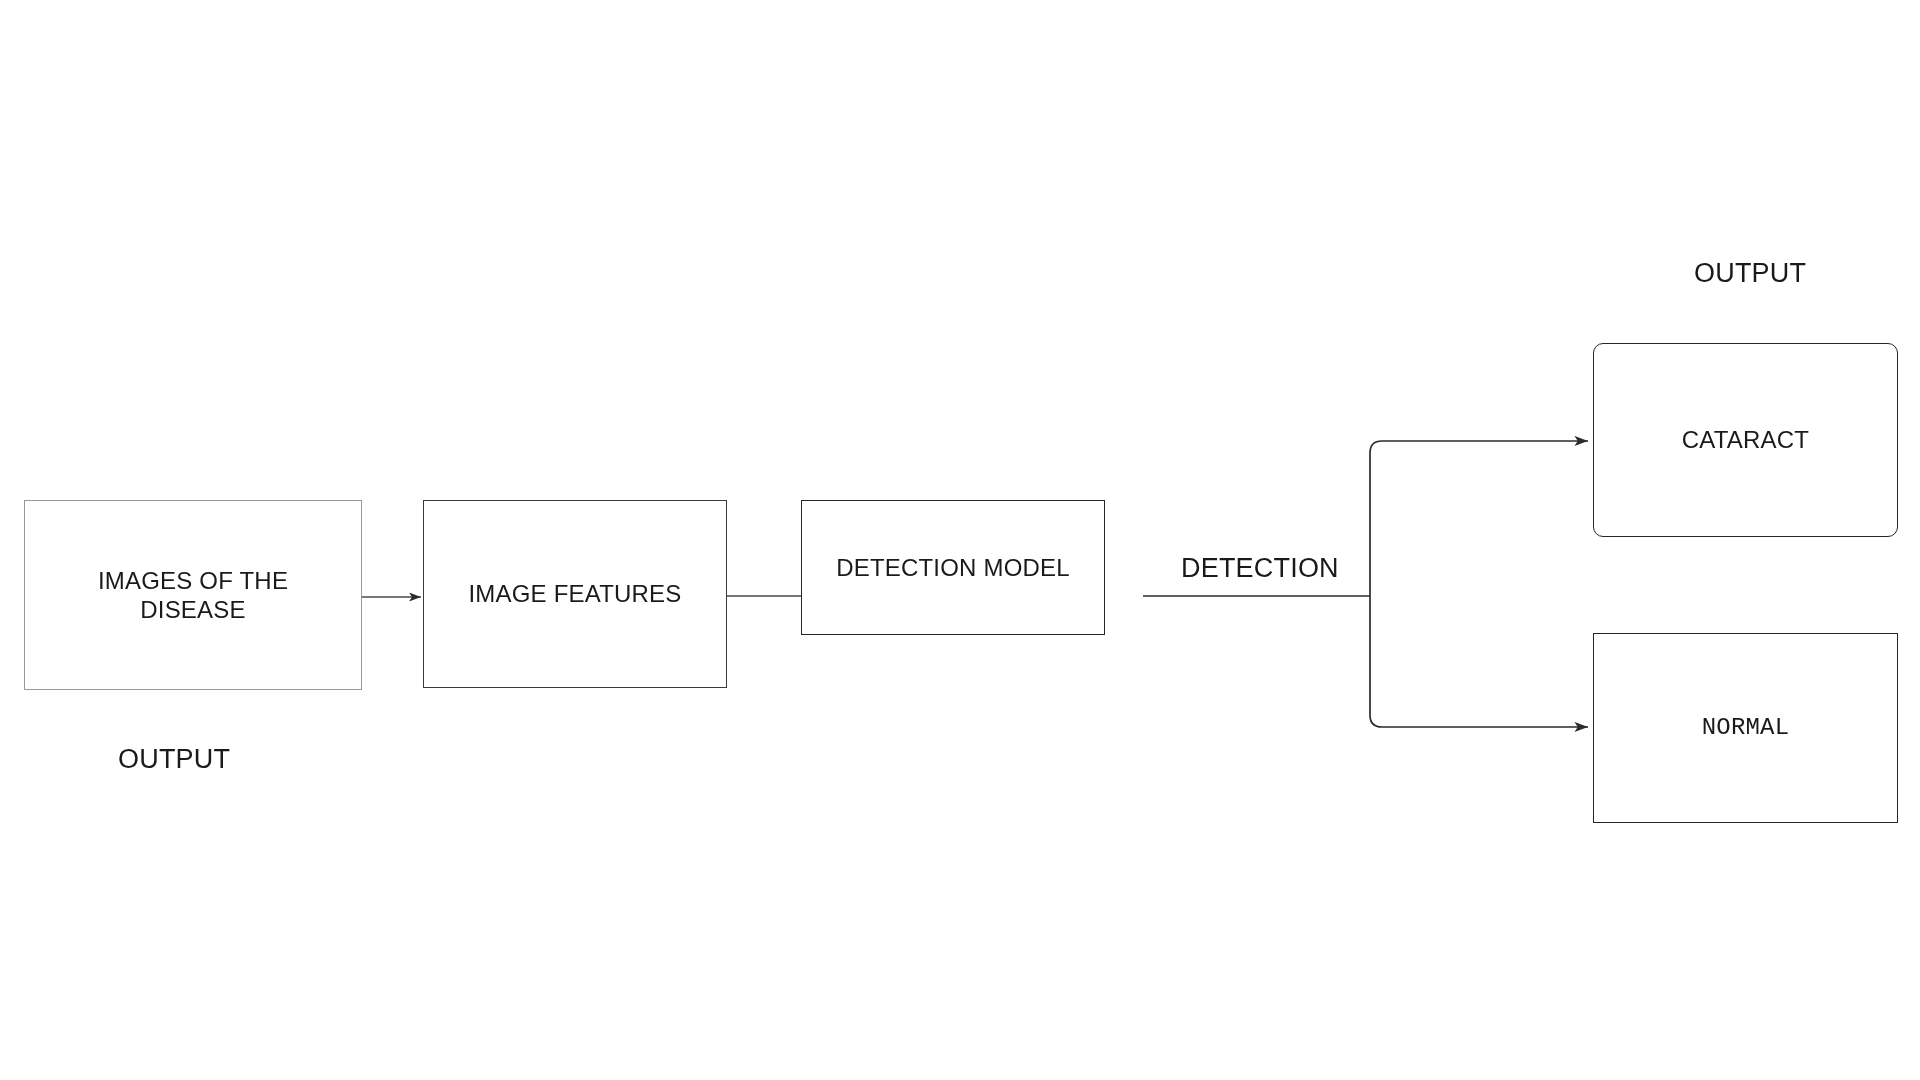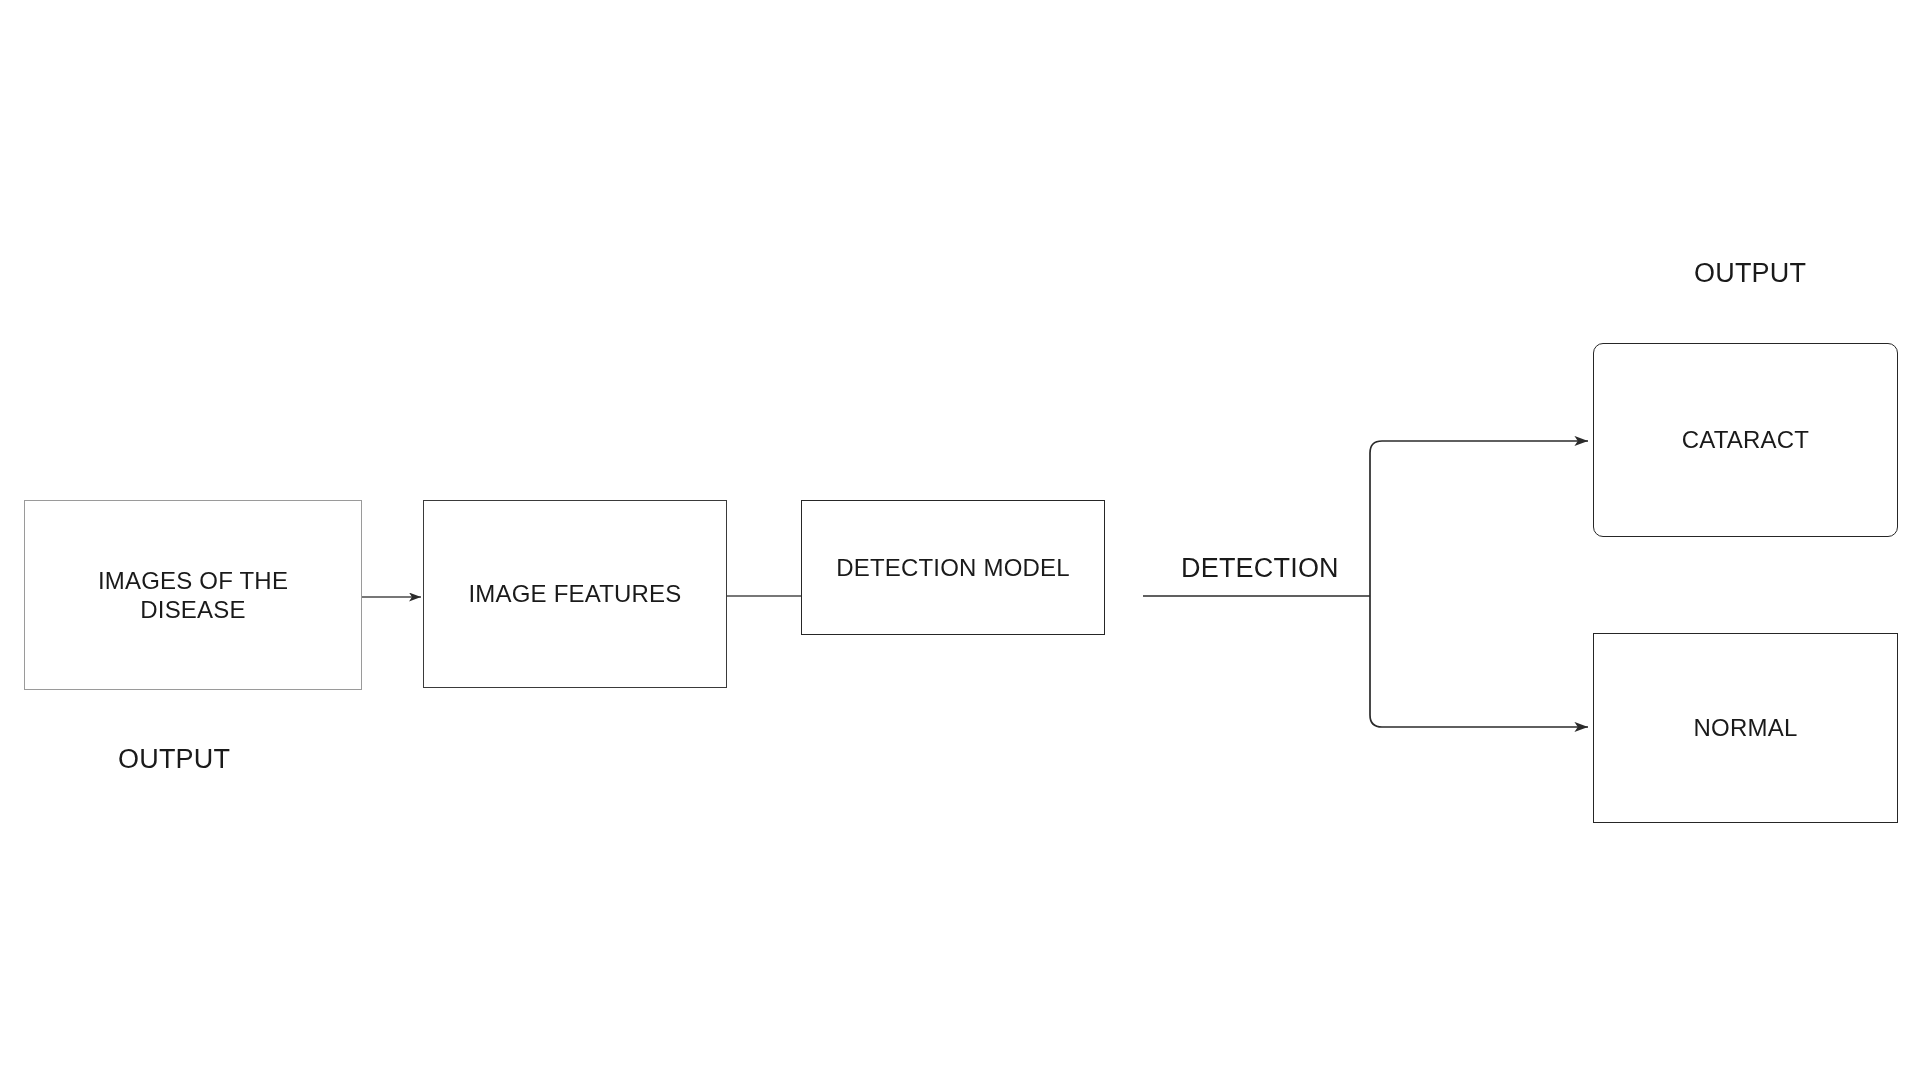--- a/index.html
+++ b/index.html
@@ -40,21 +40,21 @@
     color: #1a1a1a;
   }
   .node-light { border: 1.4px solid #9a9a9a; }
   .node-dark  { border: 1.7px solid #262626; }
   .node-mid   { border: 1.6px solid #3a3a3a; }
 
   #node-input   { left: 24px;   top: 500px; width: 338px; height: 190px; }
   #node-features{ left: 423px;  top: 500px; width: 304px; height: 188px; }
   #node-model   { left: 788px;  top: 500px; width: 304px; height: 135px; margin-left: 13px; }
   #node-cataract{ left: 1593px; top: 343px; width: 305px; height: 194px; border-radius: 10px; }
-  #node-normal  { left: 1593px; top: 633px; width: 305px; height: 190px; }
+  #node-normal  { left: 1593px; top: 633px; width: 305px; height: 190px; font-family: Liberation Mono, monospace; }
 
   
   .caption {
     position: absolute;
     font-size: 27px;
     color: #1a1a1a;
     white-space: nowrap;
     letter-spacing: 0.2px;
   }
   #caption-input      { left: 118px;  top: 744px; }

